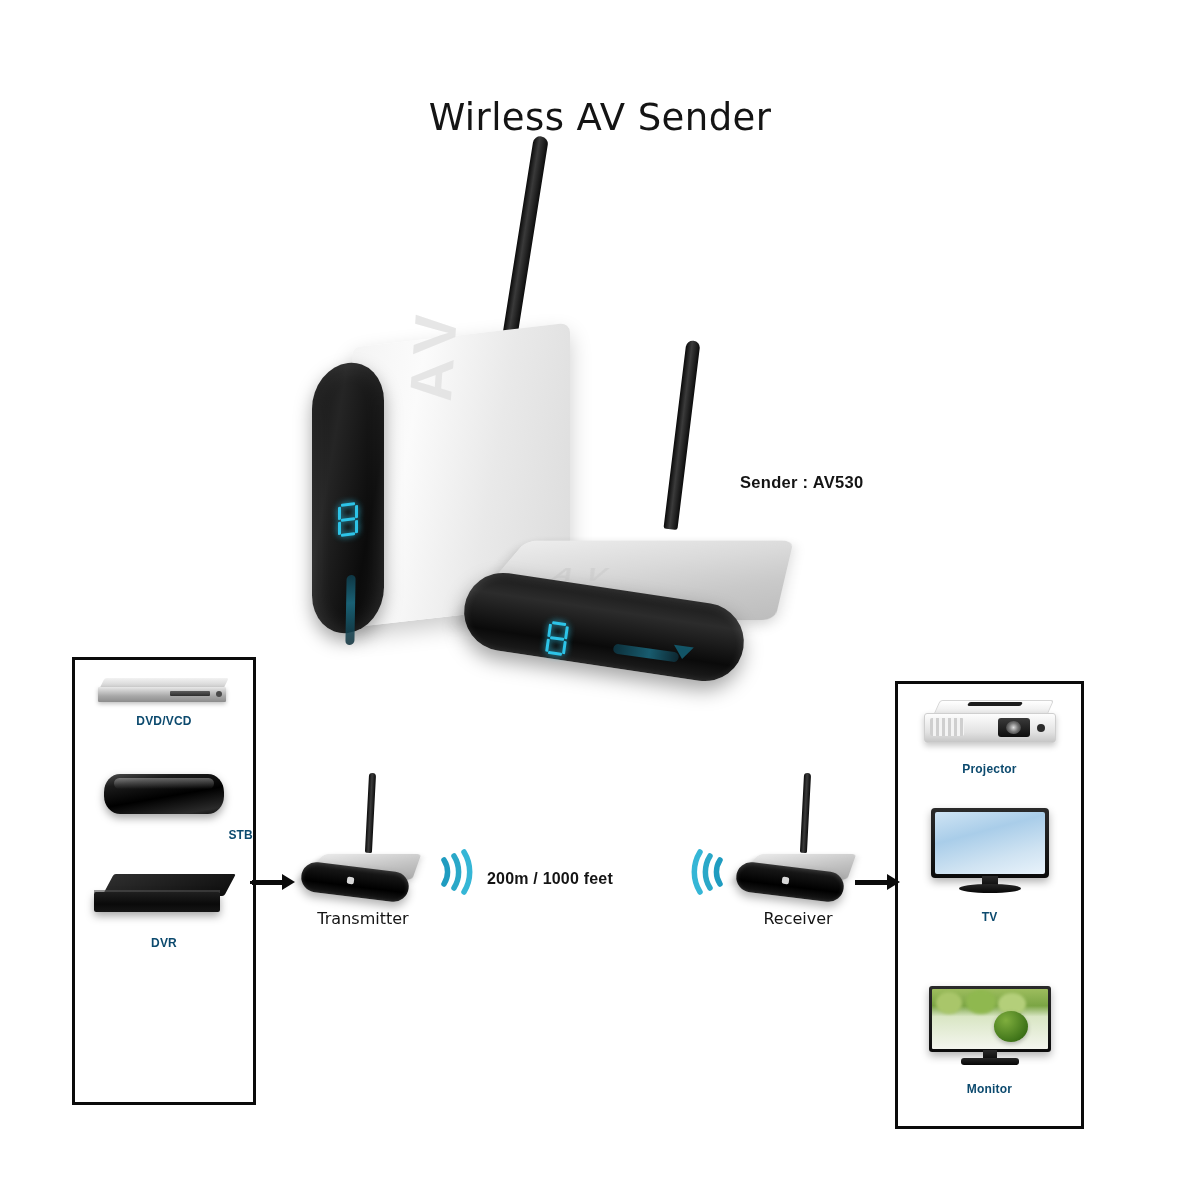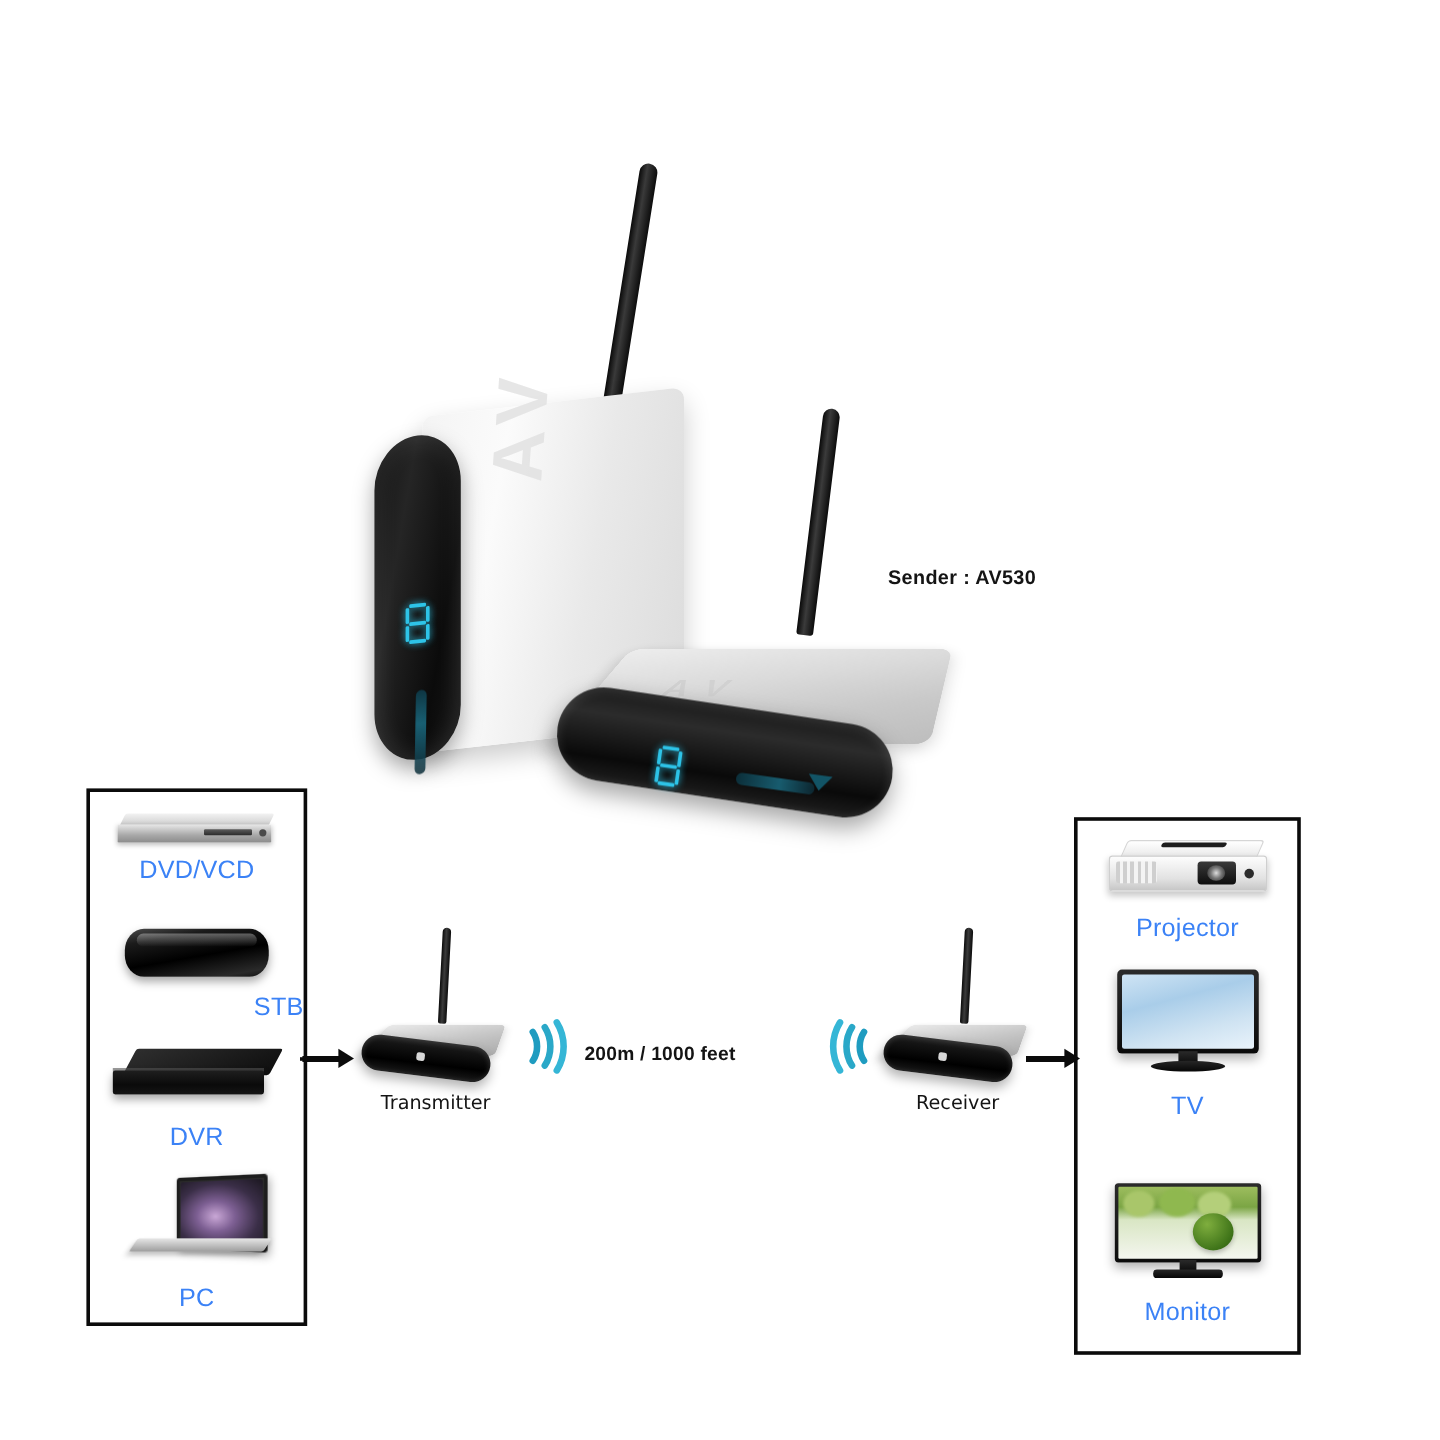--- a/index.html
+++ b/index.html
@@ -112,21 +112,21 @@
   .seg8 .s-f{left:0;top:3px;width:3.4px;height:13px;}
   .seg8 .s-b{left:16.6px;top:3px;width:3.4px;height:13px;}
   .seg8 .s-e{left:0;top:18px;width:3.4px;height:13px;}
   .seg8 .s-c{left:16.6px;top:18px;width:3.4px;height:13px;}
 
   
   .panel{position:absolute;border:3px solid #0b0b0b;background:#fff;}
   #source-panel{left:72px;top:657px;width:178px;height:442px;}
   #output-panel{left:895px;top:681px;width:183px;height:442px;}
   .slot{position:absolute;left:0;width:100%;text-align:center;}
-  .slot .cap{font-size:21px;color:#3b82f6;font-weight:400;letter-spacing:.2px;
+  .slot .cap{font-size:12px;color:#0c4a6e;font-weight:700;letter-spacing:.2px;
              font-family:"Liberation Sans",sans-serif;}
   .art{position:relative;margin:0 auto;}
 
   
   .dvd{width:132px;height:26px;margin-top:6px;}
   .dvd .lid{position:absolute;left:4px;top:0;width:124px;height:11px;
     background:linear-gradient(180deg,#f2f2f2,#c9c9c9);border-radius:2px 2px 0 0;
     transform:skewX(-26deg);}
   .dvd .fr{position:absolute;left:0;top:9px;width:128px;height:15px;
     background:linear-gradient(180deg,#e8e8e8,#a8a8a8 60%,#8c8c8c);
@@ -257,20 +257,21 @@
     border-bottom:8.5px solid transparent;}
   #arrow-source-to-tx{left:252px;top:880px;width:32px;}
   #arrow-rx-to-output{left:855px;top:880px;width:34px;}
   .connline{position:absolute;background:#0b0b0b;height:3px;}
 </style>
 </head>
 <body>
 
 <div class="stage">
 
+  <div id="page-title">Wirless AV Sender</div>
 
   <div class="hero" id="hero-back">
     <div class="ant"></div>
     <div class="body">
       <div class="wm">AV</div>
     </div>
     <div class="face"></div>
     <div class="digit">
       <div class="seg8">
         <i class="s-a"></i>
@@ -331,29 +332,20 @@
 
     <div class="slot" style="top:212px;">
       <div class="art dvr">
         <div class="topf"></div>
           <div class="edge"></div>
           <div class="front"></div>
       </div>
       <div class="cap" style="margin-top:14px;">DVR</div>
     </div>
 
-    <div class="slot" style="top:318px;">
-      <div class="art pc">
-        <div class="scr">
-            <div class="glow"></div>
-          </div>
-          <div class="base"></div>
-      </div>
-      <div class="cap" style="margin-top:14px;">PC</div>
-    </div>
   </div>
 
   <div class="panel" id="output-panel">
 
     <div class="slot" style="top:10px;">
       <div class="art proj">
         <div class="pt"></div>
           <div class="ptbar"></div>
           <div class="pf"></div>
         <div class="vent"></div>

